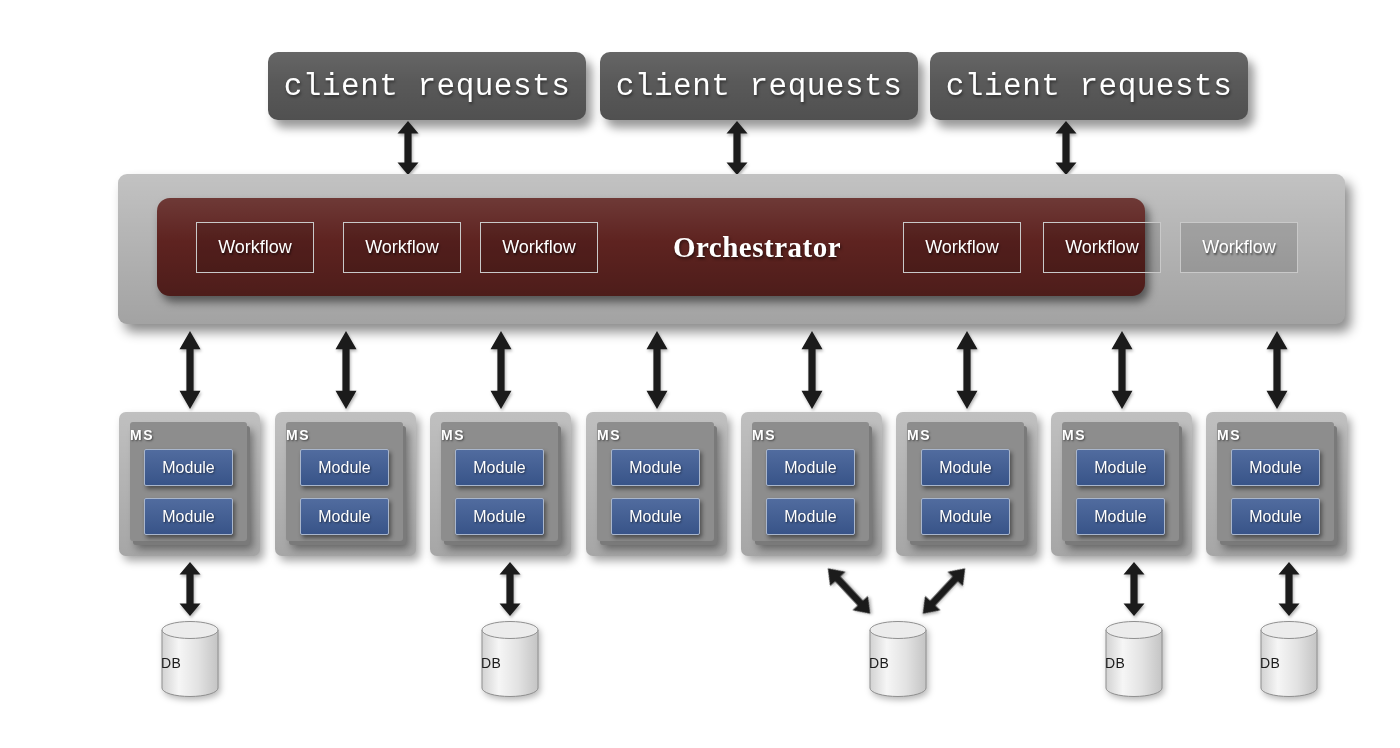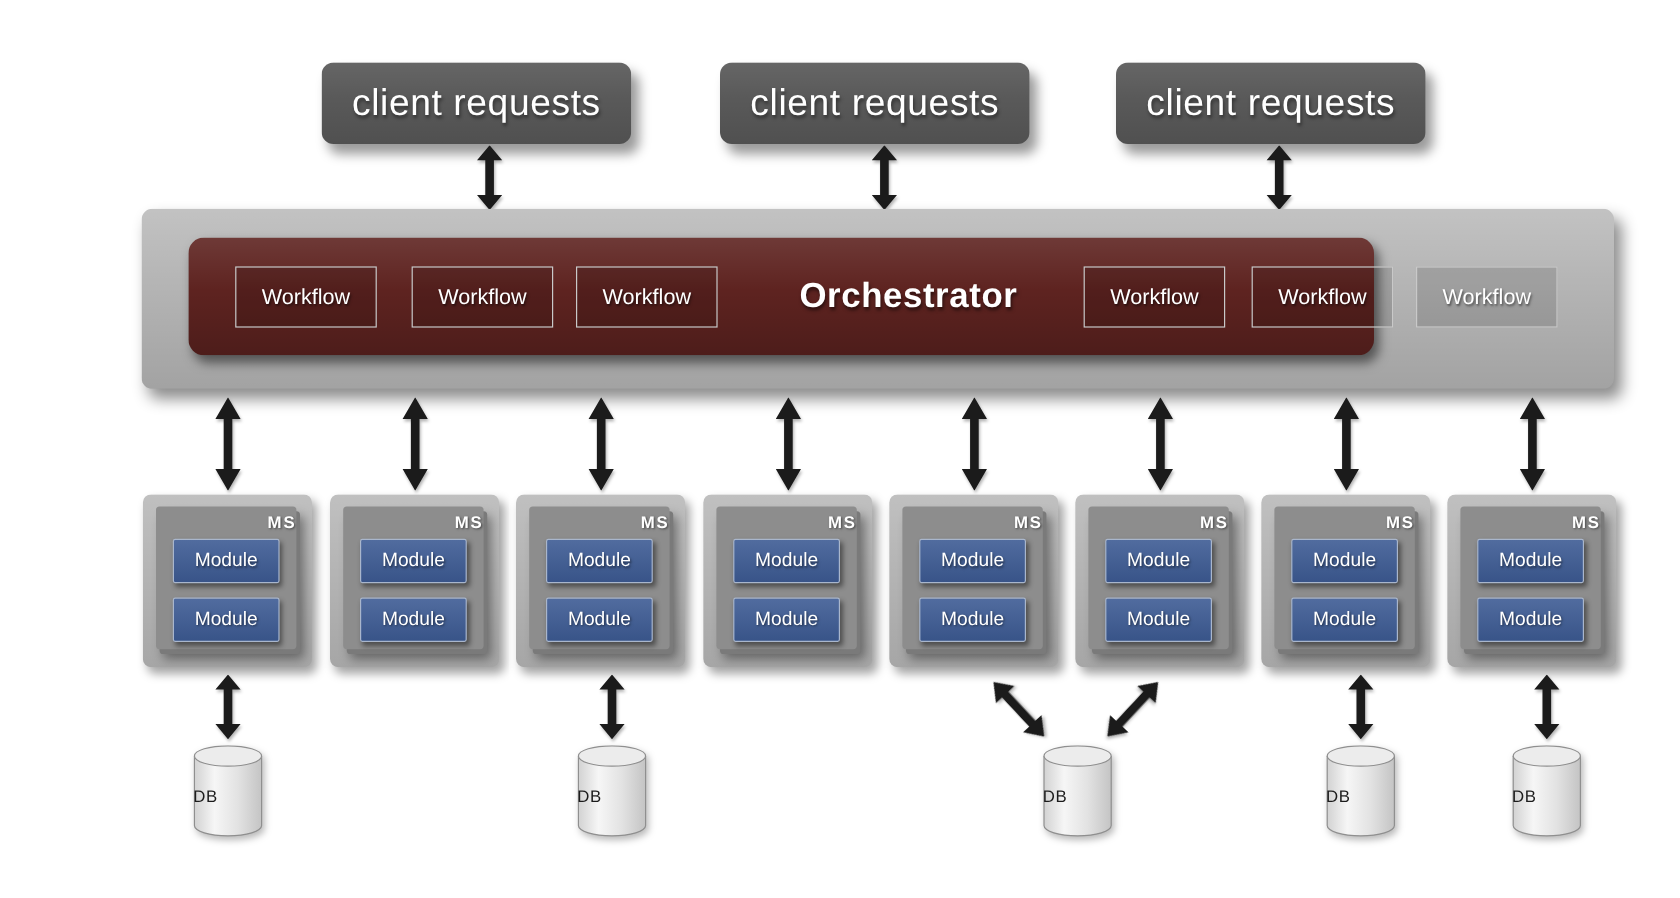--- a/index.html
+++ b/index.html
@@ -3,27 +3,28 @@
 <meta charset="utf-8">
 <style>
   html,body { margin:0; padding:0; background:#ffffff; }
   .stage {
     position:relative; width:1400px; height:748px; overflow:hidden;
     background:#ffffff; font-family:"Liberation Sans", sans-serif;
   }
 
   
   .client {
-    position:absolute; top:52px; width:258px; height:68px;
+    position:absolute; top:52px; width:318px; height:68px;
     background-color:var(--client-box,#595959);
     background-image:linear-gradient(180deg, rgba(255,255,255,0.08), rgba(255,255,255,0) 45%, rgba(0,0,0,0.10));
     border-radius:10px; box-shadow:6px 8px 10px rgba(0,0,0,0.40);
     display:flex; align-items:center; justify-content:center;
     color:var(--text-light,#fff); font-size:31px; letter-spacing:0.5px;
     text-shadow:1px 2px 3px rgba(0,0,0,0.45);
+    font-family:Liberation Mono, monospace;
   }
 
   
   .container-box {
     position:absolute; left:118px; top:174px; width:1227px; height:150px;
     background-color:var(--outer-container,#b5b5b5);
     background-image:linear-gradient(180deg, rgba(255,255,255,0.18), rgba(255,255,255,0) 40%, rgba(0,0,0,0.10));
     border-radius:9px; box-shadow:6px 8px 12px rgba(0,0,0,0.45);
   }
 
@@ -31,20 +32,21 @@
   .orch-bar {
     position:absolute; left:39px; top:24px; width:988px; height:98px;
     background-color:var(--orchestrator-bar,#5e2320);
     background-image:linear-gradient(180deg, rgba(255,255,255,0.10), rgba(255,255,255,0) 45%, rgba(0,0,0,0.18));
     border-radius:13px; box-shadow:4px 6px 9px rgba(0,0,0,0.50);
   }
   .orch-title {
     position:absolute; left:460px; top:33px; width:280px; text-align:center;
     color:var(--text-light,#fff); font-size:29px; font-weight:bold; letter-spacing:0.5px;
     text-shadow:1px 2px 3px rgba(0,0,0,0.55);
+    font-family:Liberation Serif, serif;
   }
   .workflow {
     position:absolute; top:24px; width:116px; height:49px;
     background:rgba(0,0,0,0.12);
     border:1px solid var(--workflow-border,#c9c9c9);
     display:flex; align-items:center; justify-content:center;
     color:var(--text-light,#fff); font-size:18px;
     text-shadow:1px 2px 2px rgba(0,0,0,0.5);
   }
 
@@ -61,21 +63,21 @@
     background-color:var(--ms-outer,#b4b4b4);
     background-image:linear-gradient(180deg, rgba(255,255,255,0.16), rgba(255,255,255,0) 45%, rgba(0,0,0,0.08));
     border-radius:7px; box-shadow:4px 5px 8px rgba(0,0,0,0.35);
   }
   .ms-inner {
     position:absolute; left:11px; top:10px; width:117px; height:119px;
     background:var(--ms-inner,#8d8d8d); border-radius:3px;
     box-shadow:3px 4px 0 #7a7a7a, 6px 8px 9px rgba(0,0,0,0.40);
   }
   .ms-title {
-    padding-top:5px; text-align:right; color:var(--text-light,#fff);
+    padding-top:5px; text-align:left; color:var(--text-light,#fff);
     font-size:14px; font-weight:bold; letter-spacing:1.5px;
     text-shadow:1px 1px 2px rgba(0,0,0,0.5);
   }
   .module {
     width:87px; height:35px; margin:6px auto 0;
     background-color:var(--module,#3d5b94);
     background-image:linear-gradient(180deg, rgba(255,255,255,0.10), rgba(0,0,0,0.08));
     border:1px solid var(--module-border,#a9b6cc); border-radius:2px;
     display:flex; align-items:center; justify-content:center;
     color:var(--text-light,#fff); font-size:16px;

